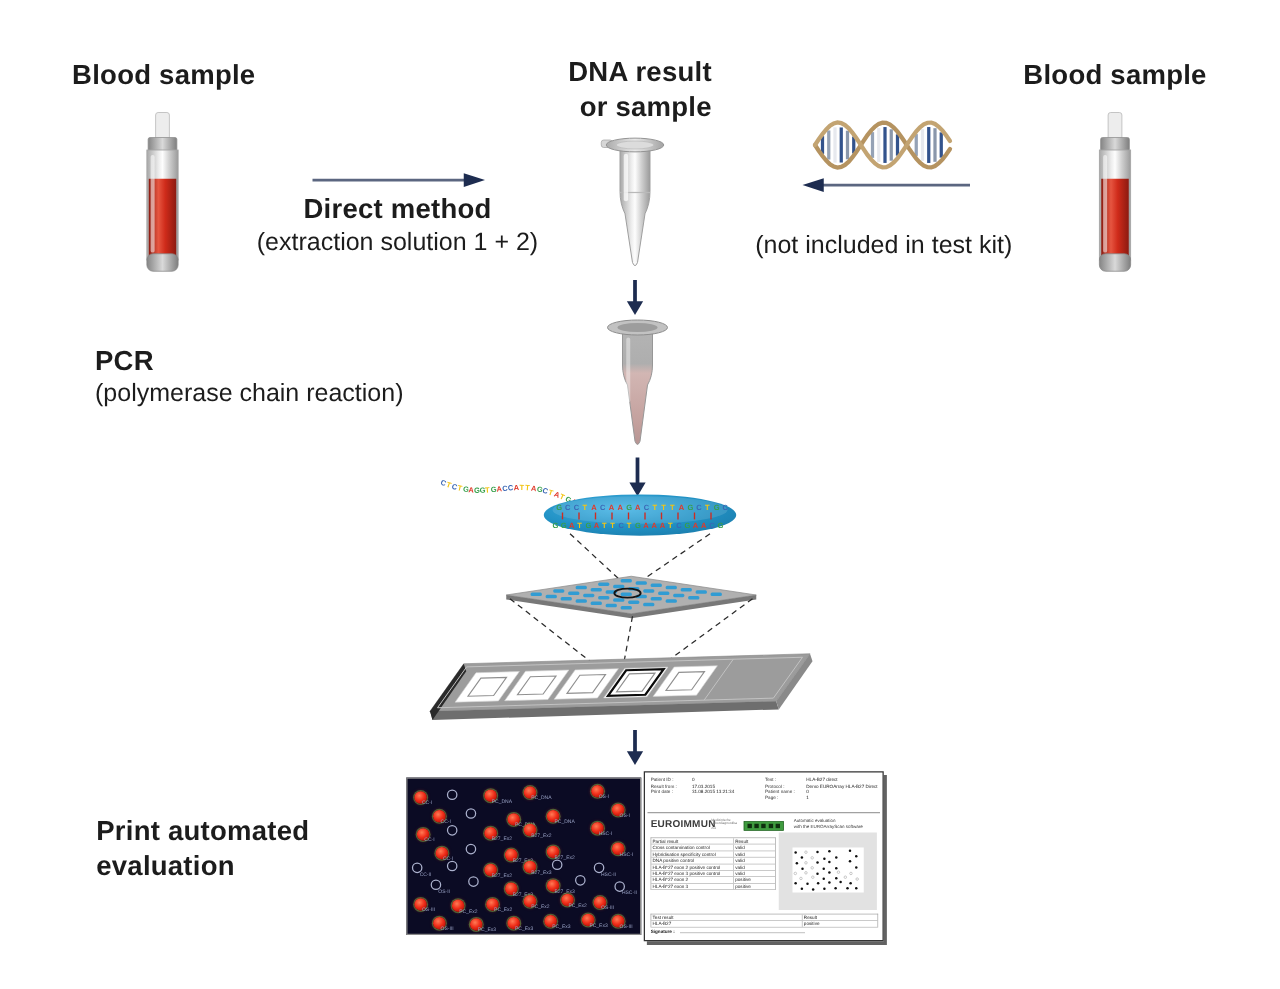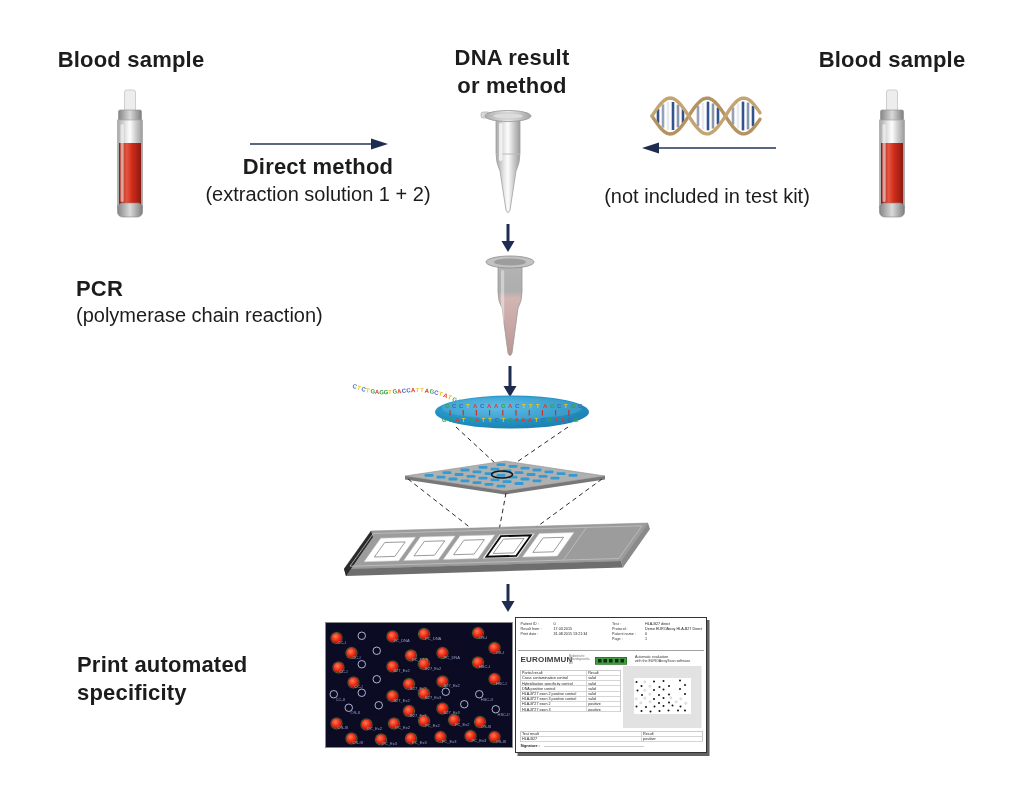--- a/index.html
+++ b/index.html
@@ -2,21 +2,21 @@
 <html><head>
 <meta charset="utf-8">
 <style>
   html,body{margin:0;padding:0;background:#fff;}
   .stage{position:relative;width:1024px;height:791px;background:#fff;overflow:hidden;
          font-family:"Liberation Sans",sans-serif;color:#1c1c1c;}
   .stage svg{position:absolute;left:0;top:0;}
   .txt{position:absolute;white-space:nowrap;}
   .h{font-weight:bold;font-size:22px;line-height:28px;letter-spacing:.2px;}
   .sub{font-size:20px;line-height:27px;}
-  .ctr{transform:translateX(-50%);text-align:center;}
+  .ctr{transform:translateX(-50%);text-align:right;}
   
   .scan{position:absolute;left:325px;top:622px;width:372px;height:248px;
         background:#0b0b24;border:2px solid #8a8a8a;transform:scale(.5);transform-origin:0 0;}
   .spot{position:absolute;}
   .dot-f{width:20px;height:20px;border-radius:50%;
          background:radial-gradient(circle at 40% 35%, #ff7a55 0%, #ef2c18 45%, #b01208 80%, #7d0d05 100%);
          box-shadow:0 0 0 2px rgba(120,190,70,.45), 0 0 6px rgba(255,70,40,.55);}
   .dot-e{width:13px;height:13px;border:2px solid #c9d0ec;border-radius:50%;opacity:.85;}
   .spot-lbl{position:absolute;left:12px;top:14px;font-size:8px;color:#98a1c4;white-space:nowrap;}
   
@@ -324,36 +324,36 @@
           <polygon points="500.9,536.2 530.9,535.3 516.3,555.8 486.4,556.7" fill="none" stroke="#0a0a0a" stroke-width="1.8"></polygon>
           <polygon points="539.3,533.6 573.9,532.6 557.2,556.1 522.5,557.1" fill="#ffffff" stroke="#d2d2d2" stroke-width="0.5"></polygon>
           <polygon points="543.1,537.9 563.6,537.3 553.3,551.8 532.8,552.4" fill="none" stroke="#8f8f8f" stroke-width="0.9"></polygon>
         </g>
     </g>
   </svg>
 
   <div class="txt h ctr" style="left:131px;top:46px">Blood sample</div>
   <div class="txt h ctr" style="left:512px;top:44px">
     <div>DNA result</div>
-    <div>or method</div>
+    <div>or sample</div>
   </div>
   <div class="txt h ctr" style="left:892px;top:46px">Blood sample</div>
 
   <div class="txt h ctr" style="left:318px;top:153px">Direct method</div>
   <div class="txt sub ctr" style="left:318px;top:181px">(extraction solution 1 + 2)</div>
 
   <div class="txt sub ctr" style="left:707px;top:183px">(not included in test kit)</div>
 
   <div class="txt h" style="left:76px;top:275px">PCR</div>
   <div class="txt sub" style="left:76px;top:302px">(polymerase chain reaction)</div>
 
 
   <div class="txt h" style="left:77px;top:651px">
     <div>Print automated</div>
-    <div>specificity</div>
+    <div>evaluation</div>
   </div>
 
   <div class="scan" id="scan">
       <div class="spot" style="left: 3%; top: 8%;">
         <div class="dot-f"></div>
         <span class="spot-lbl">CC-I</span>
       </div>
       <div class="spot" style="left: 33%; top: 7%;">
         <div class="dot-f"></div>
         <span class="spot-lbl">PC_DNA</span>

